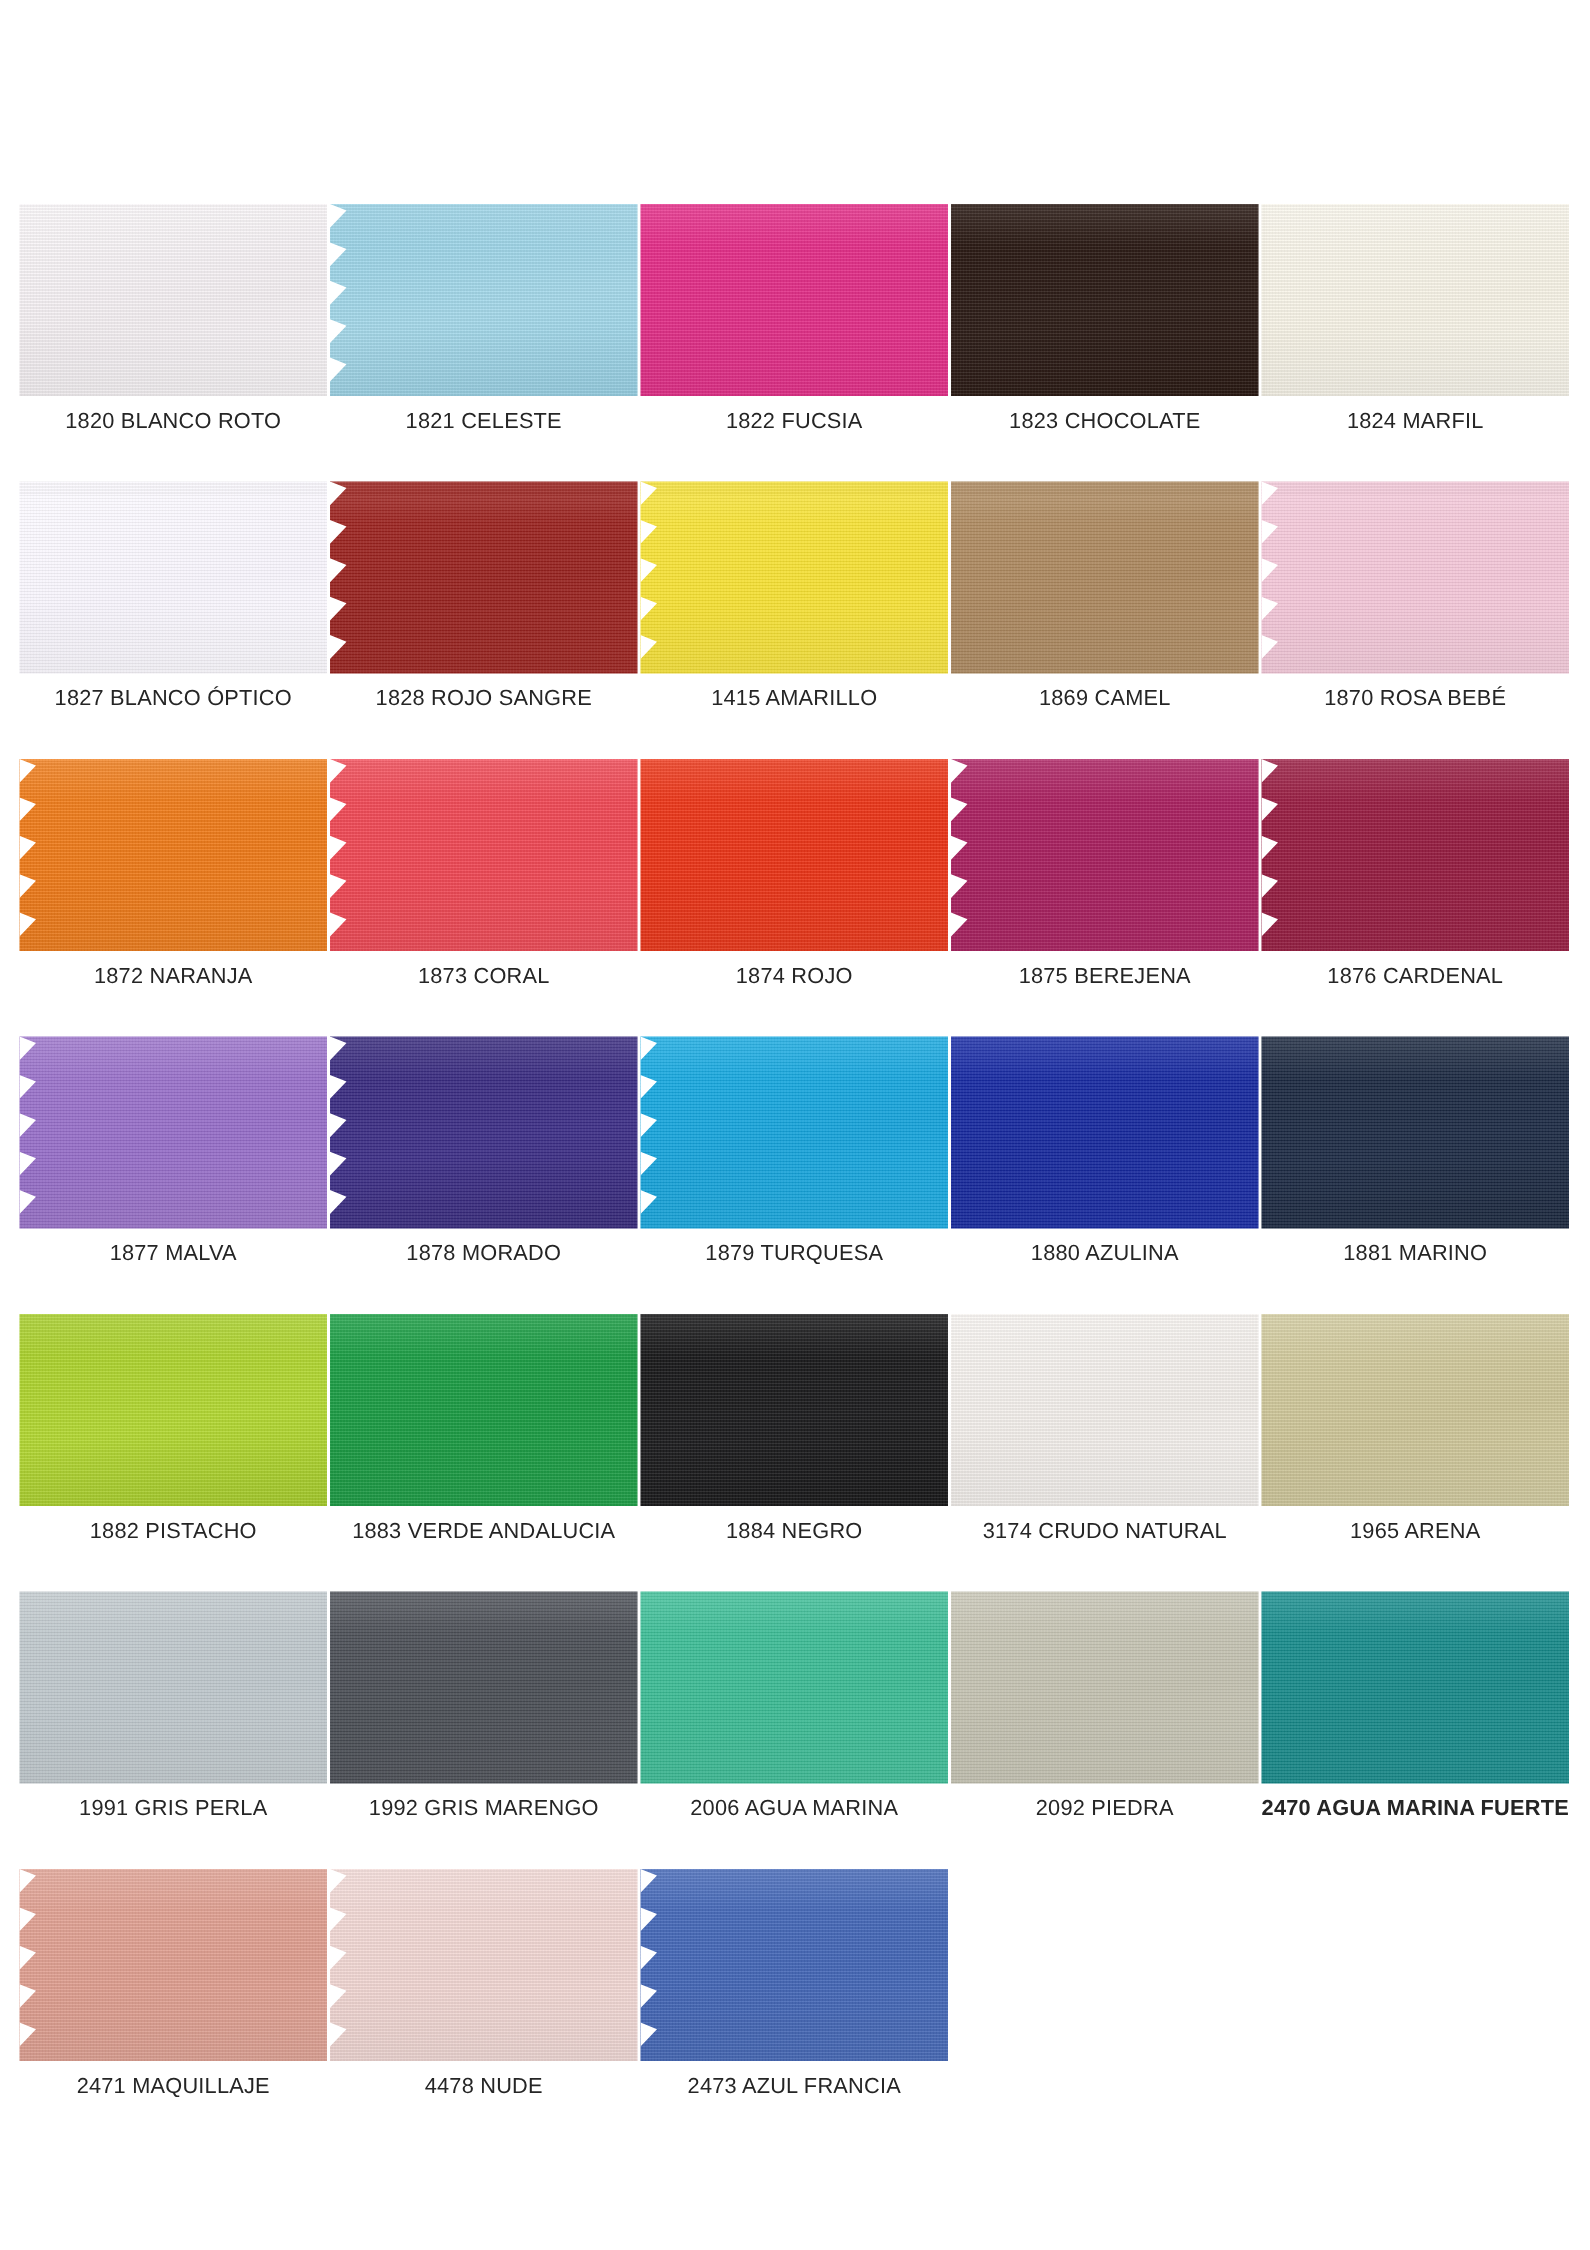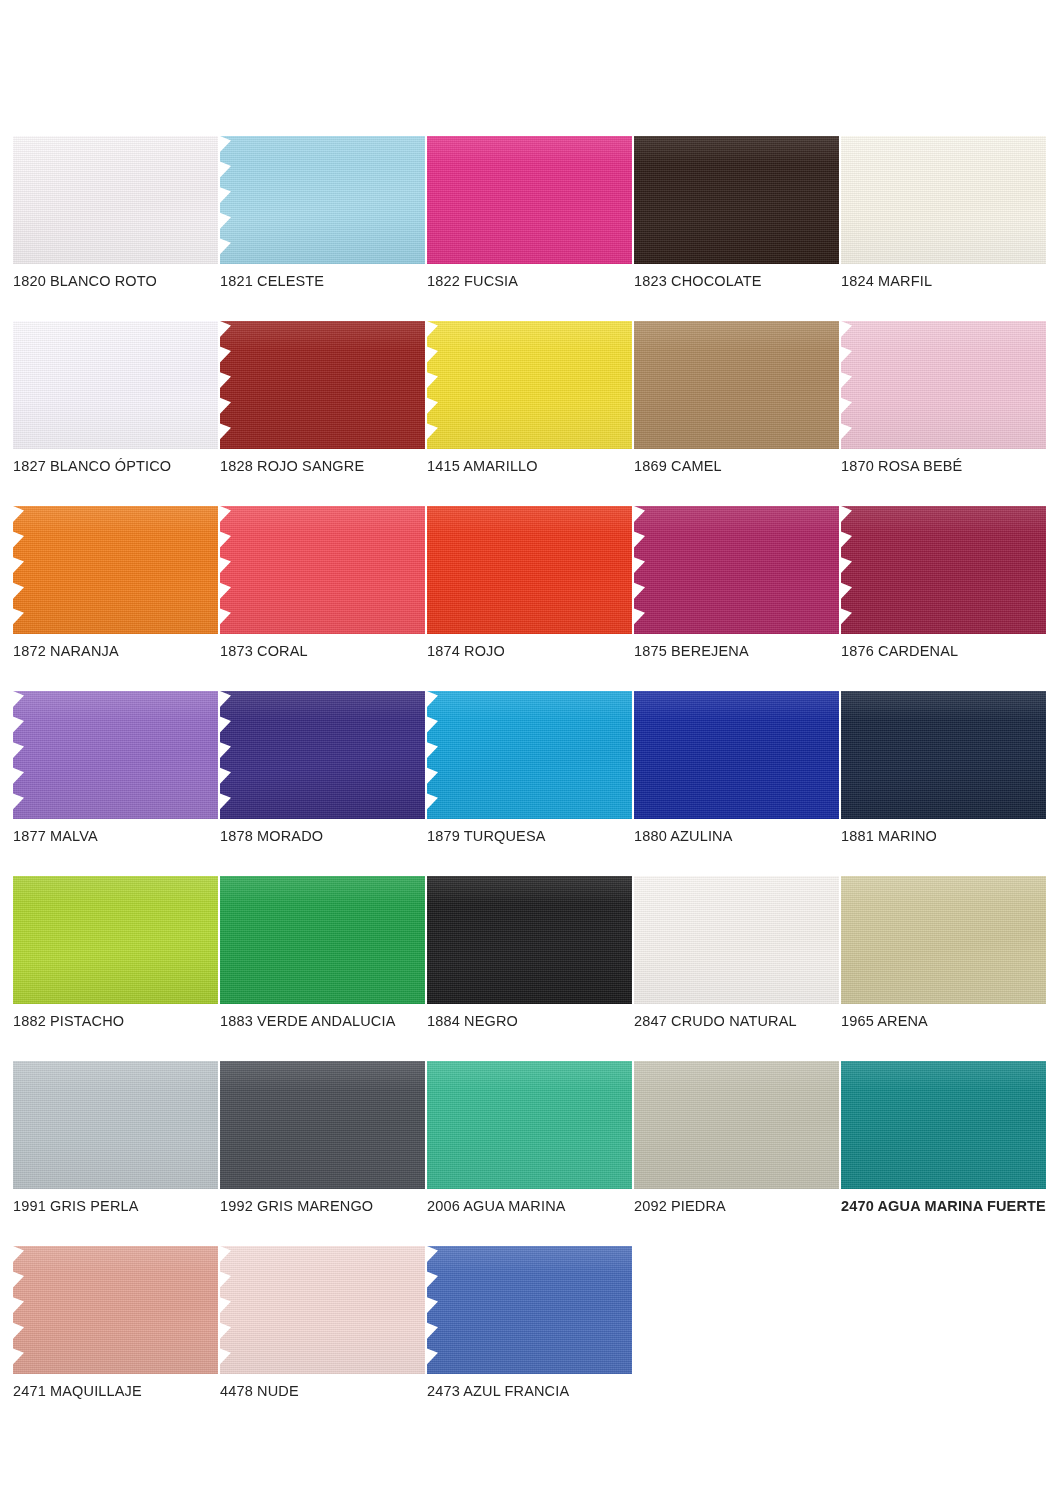--- a/index.html
+++ b/index.html
@@ -94,20 +94,21 @@
     height: 128px;
     pointer-events: none;
   }
   .pinked svg { display: block; }
 
   .label {
     position: absolute;
     left: 0;
     top: 136px;
     width: 205px;
+    text-align: center;
     font-size: 14.5px;
     letter-spacing: 0.15px;
     color: #252525;
     white-space: nowrap;
     line-height: 18px;
   }
   .label .txt {
     display: inline-block;
     transform: translateX(0);
   }
@@ -384,21 +385,21 @@
         </div>
         <div class="label"><span class="txt">1884 NEGRO</span></div>
       </div>
       <div class="cell">
         <div class="swatch-wrap">
           <div class="swatch" style="background: linear-gradient(170deg, rgb(250, 247, 244) 0%, rgb(244, 240, 236) 55%, rgb(250, 247, 244) 100%);">
             <div class="weave"></div>
             <div class="shade"></div>
           </div>
         </div>
-        <div class="label"><span class="txt">2847 CRUDO NATURAL</span></div>
+        <div class="label"><span class="txt">3174 CRUDO NATURAL</span></div>
       </div>
       <div class="cell">
         <div class="swatch-wrap">
           <div class="swatch" style="background: linear-gradient(170deg, rgb(214, 207, 164) 0%, rgb(205, 197, 152) 55%, rgb(214, 207, 164) 100%);">
             <div class="weave"></div>
             <div class="shade"></div>
           </div>
         </div>
         <div class="label"><span class="txt">1965 ARENA</span></div>
       </div>

